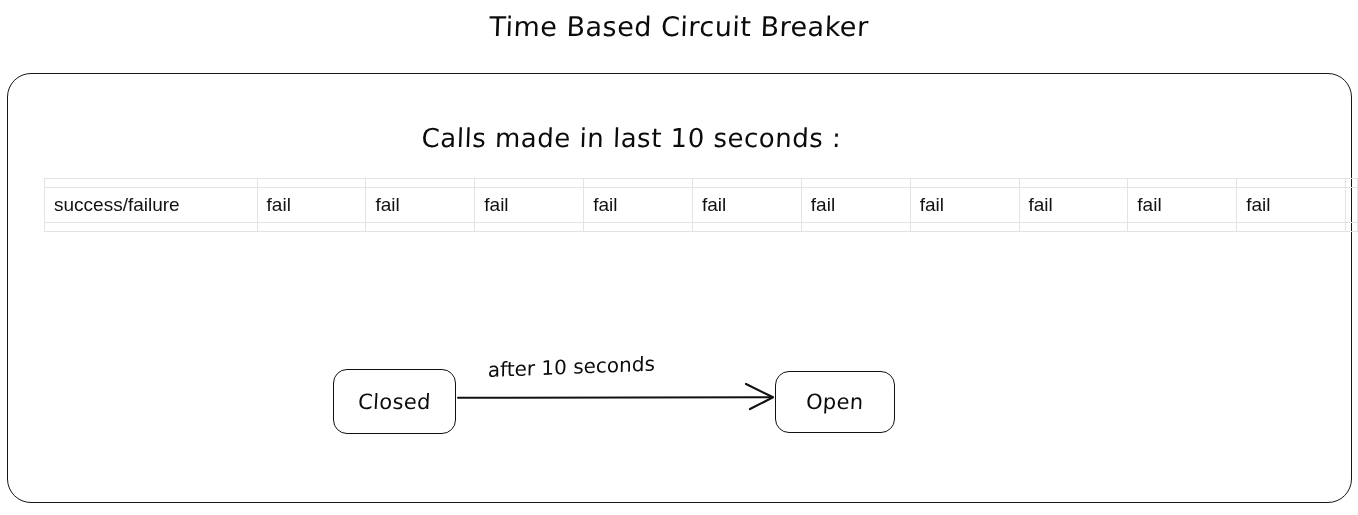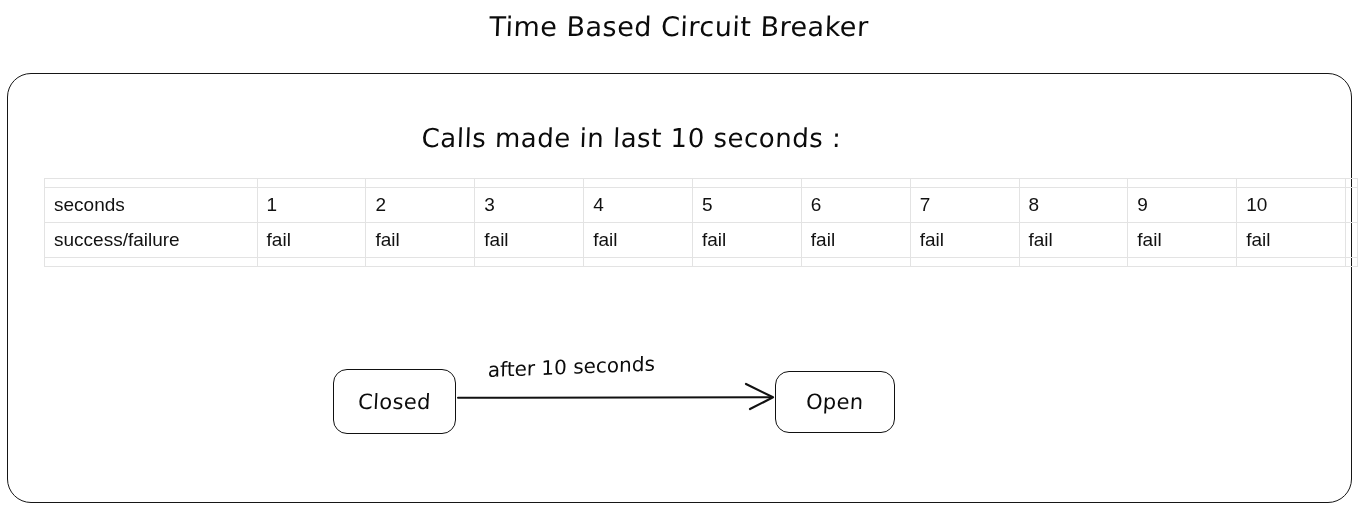--- a/index.html
+++ b/index.html
@@ -171,34 +171,20 @@
         <td class="data-col"></td>
         <td class="data-col"></td>
         <td class="data-col"></td>
         <td class="data-col"></td>
         <td class="data-col"></td>
         <td class="data-col"></td>
         <td class="data-col"></td>
         <td class="tail-col"></td>
       </tr>
 
-      <tr>
-        <td class="label-col">seconds</td>
-        <td class="data-col">1</td>
-        <td class="data-col">2</td>
-        <td class="data-col">3</td>
-        <td class="data-col">4</td>
-        <td class="data-col">5</td>
-        <td class="data-col">6</td>
-        <td class="data-col">7</td>
-        <td class="data-col">8</td>
-        <td class="data-col">9</td>
-        <td class="data-col">10</td>
-        <td class="tail-col"></td>
-      </tr>
 
       <tr>
         <td class="label-col">success/failure</td>
         <td class="data-col">fail</td>
         <td class="data-col">fail</td>
         <td class="data-col">fail</td>
         <td class="data-col">fail</td>
         <td class="data-col">fail</td>
         <td class="data-col">fail</td>
         <td class="data-col">fail</td>

